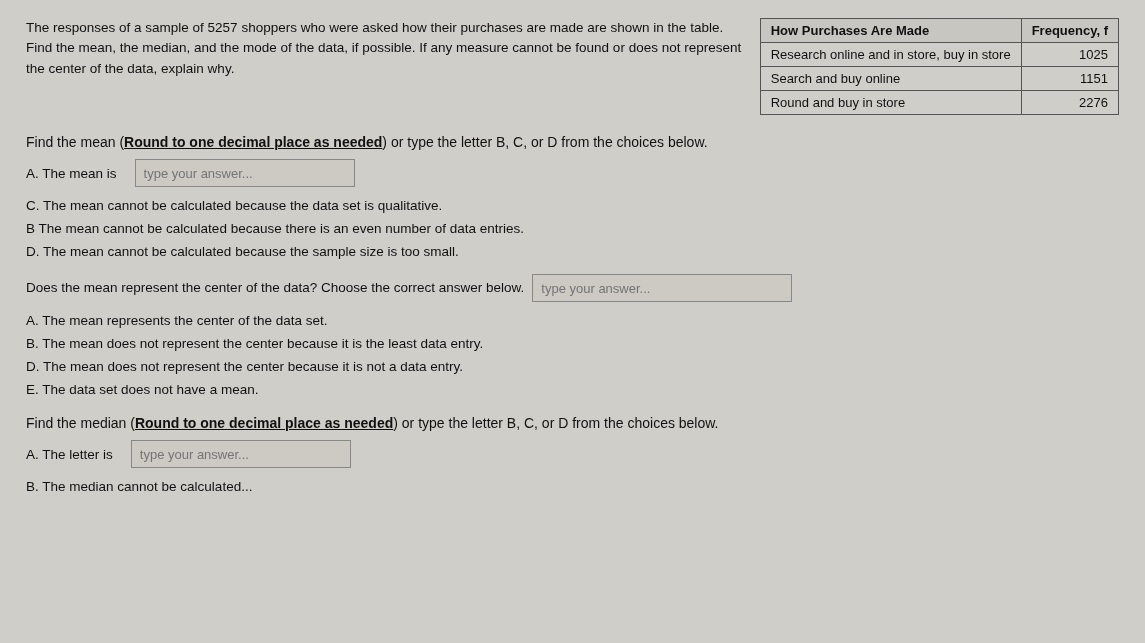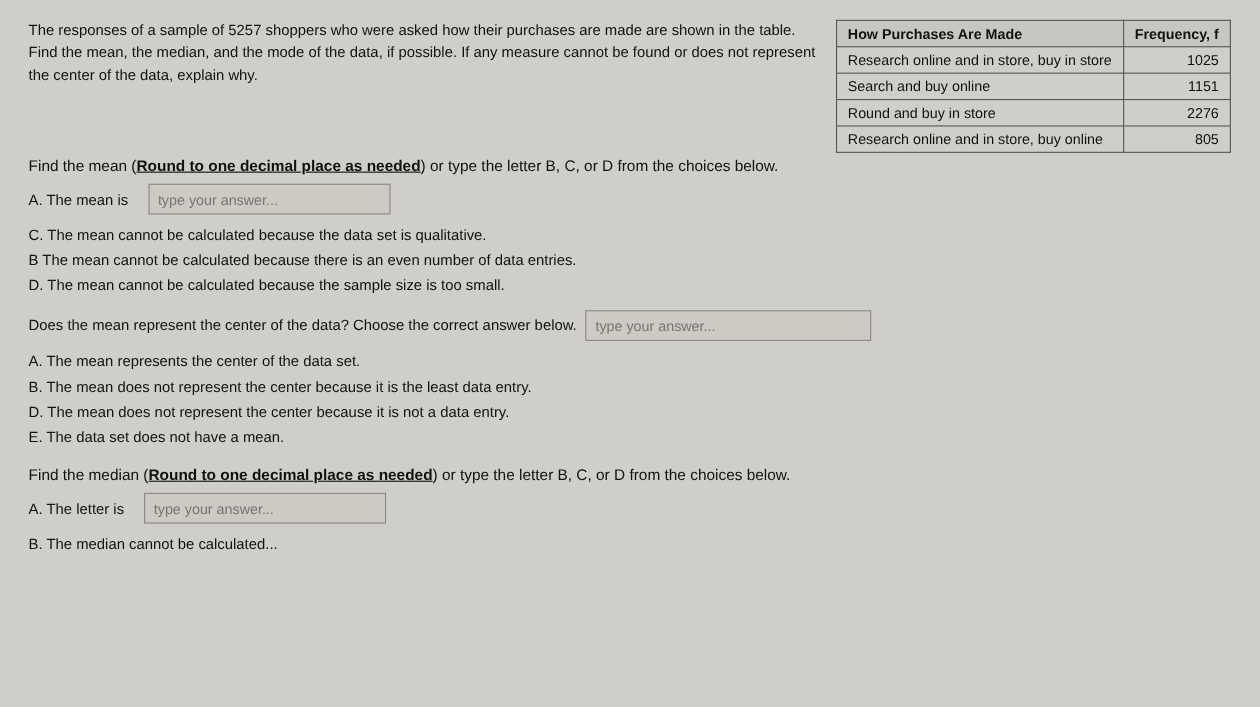--- a/index.html
+++ b/index.html
@@ -19,21 +19,21 @@
     }
 
     .main-container {
       background: #d0cec8;
       padding: 8px 16px;
     }
 
     .top-section {
       display: flex;
       gap: 8px;
-      margin-bottom: 0;
+      margin-bottom: 16px;
     }
 
     .problem-text {
       flex: 1;
       font-size: 13.5px;
       line-height: 1.5;
     }
 
     .table-container {
       flex: 0 0 auto;
@@ -155,24 +155,20 @@
               <td class="freq-col">1025</td>
             </tr>
             <tr>
               <td>Search and buy online</td>
               <td class="freq-col">1151</td>
             </tr>
             <tr>
               <td>Round and buy in store</td>
               <td class="freq-col">2276</td>
             </tr>
-            <tr>
-              <td>Research online and in store, buy online</td>
-              <td class="freq-col">805</td>
-            </tr>
           </tbody>
       </table>
     </div>
   </div>
 
   <div class="section">
     <div class="find-mean-label">
       Find the mean (<strong>Round to one decimal place as needed</strong><span>) or type the letter B, C, or D from the choices below.</span>
     </div>
     <div class="answer-row">

